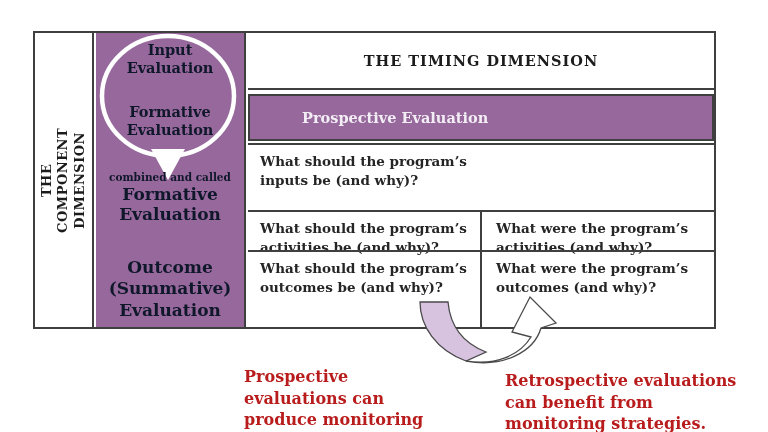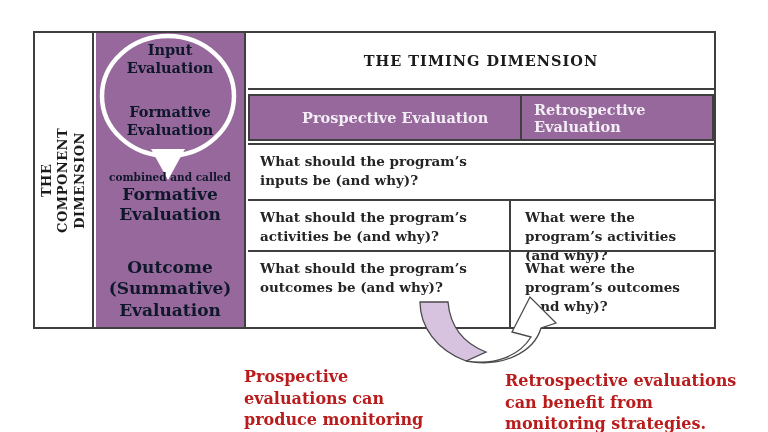--- a/index.html
+++ b/index.html
@@ -43,24 +43,24 @@
   .col-headers{
     position:absolute;left:0;top:61px;width:100%;height:47px;background:#96689b;
     border:2px solid #3f3f3f;box-sizing:border-box;display:flex;padding-left:40px;
   }
   .col-headers .hcell{
     flex:0 0 230px;display:flex;align-items:center;padding-left:12px;
     font-size:14.5px;color:#f3edf5;box-sizing:border-box;
   }
   .col-headers .hcell.retro{flex:1 1 auto;border-left:2px solid #3f3f3f;}
   .grid-row{
-    position:absolute;left:0;width:100%;border-top:2px solid #3f3f3f;box-sizing:border-box;display:flex;gap:29px;
+    position:absolute;left:0;width:100%;border-top:2px solid #3f3f3f;box-sizing:border-box;display:flex;
   }
   .row1{top:110px;height:55px;}
-  .row2{top:166px;height:52px;}
+  .row2{top:177px;height:52px;}
   .row3{top:217px;height:77px;}
   .grid-row .qcell{
     flex:0 0 232px;padding:7px 10px 0 12px;font-size:13.5px;line-height:1.4;box-sizing:border-box;
   }
   .grid-row .qcell.retro{flex:1 1 auto;border-left:2px solid #3f3f3f;padding-left:14px;}
   
   .flow-arrow{position:absolute;left:398px;top:292px;z-index:5;}
   
   .caption{position:absolute;font-size:16px;line-height:1.35;color:#b91c1c;}
   .caption.pros{left:244px;top:366px;width:205px;}
@@ -87,21 +87,20 @@
       <div class="pc-text t-note">combined and called</div>
       <div class="pc-text t-formative">Formative Evaluation</div>
       <div class="pc-text t-outcome">Outcome (Summative) Evaluation</div>
     </div>
 
     <div class="timing">
       <div class="timing-header">THE TIMING DIMENSION</div>
 
       <div class="col-headers">
         <div class="hcell">Prospective Evaluation</div>
-        <div class="hcell retro">Retrospective Evaluation</div>
       </div>
 
       <div class="grid-row row1">
         <div class="qcell">What should the program’s inputs be (and why)?</div>
       </div>
 
       <div class="grid-row row2">
         <div class="qcell">What should the program’s activities be (and why)?</div>
         <div class="qcell retro">What were the program’s activities (and why)?</div>
       </div>

